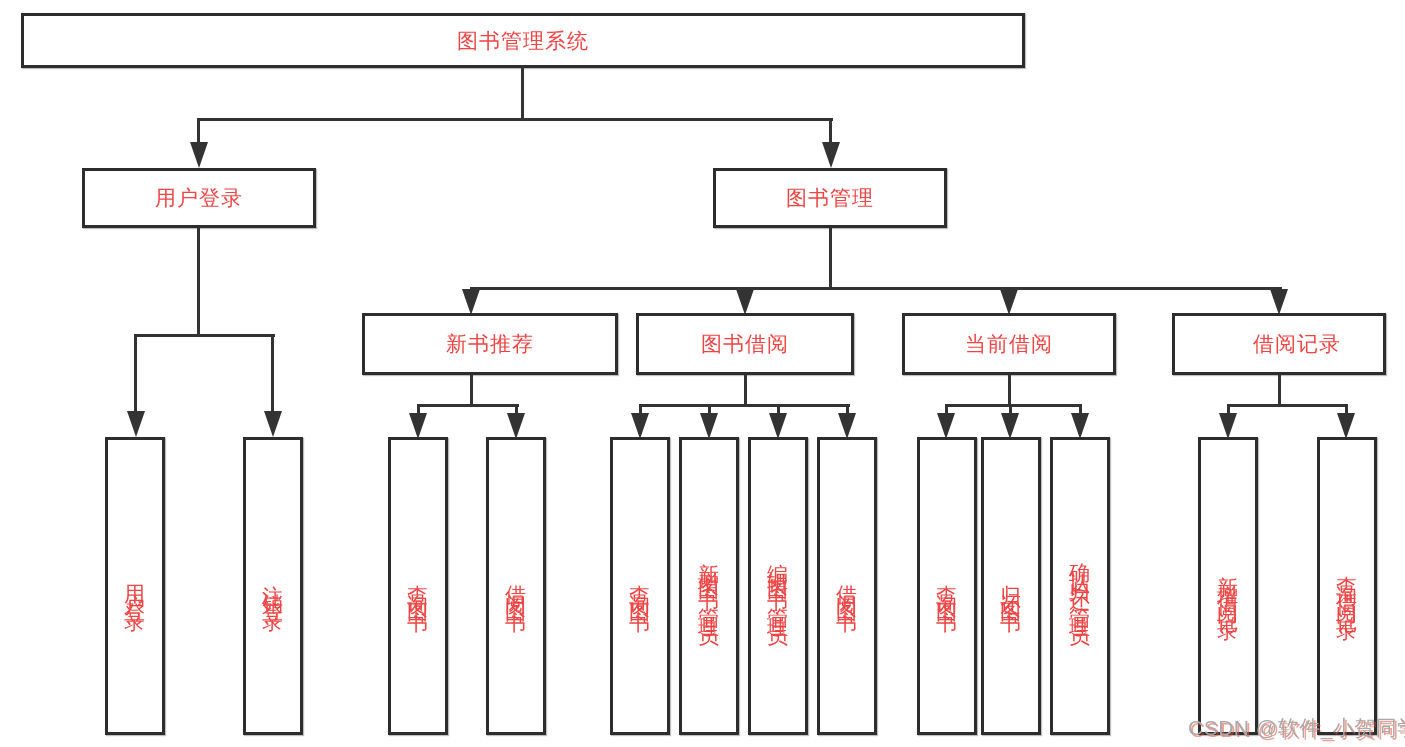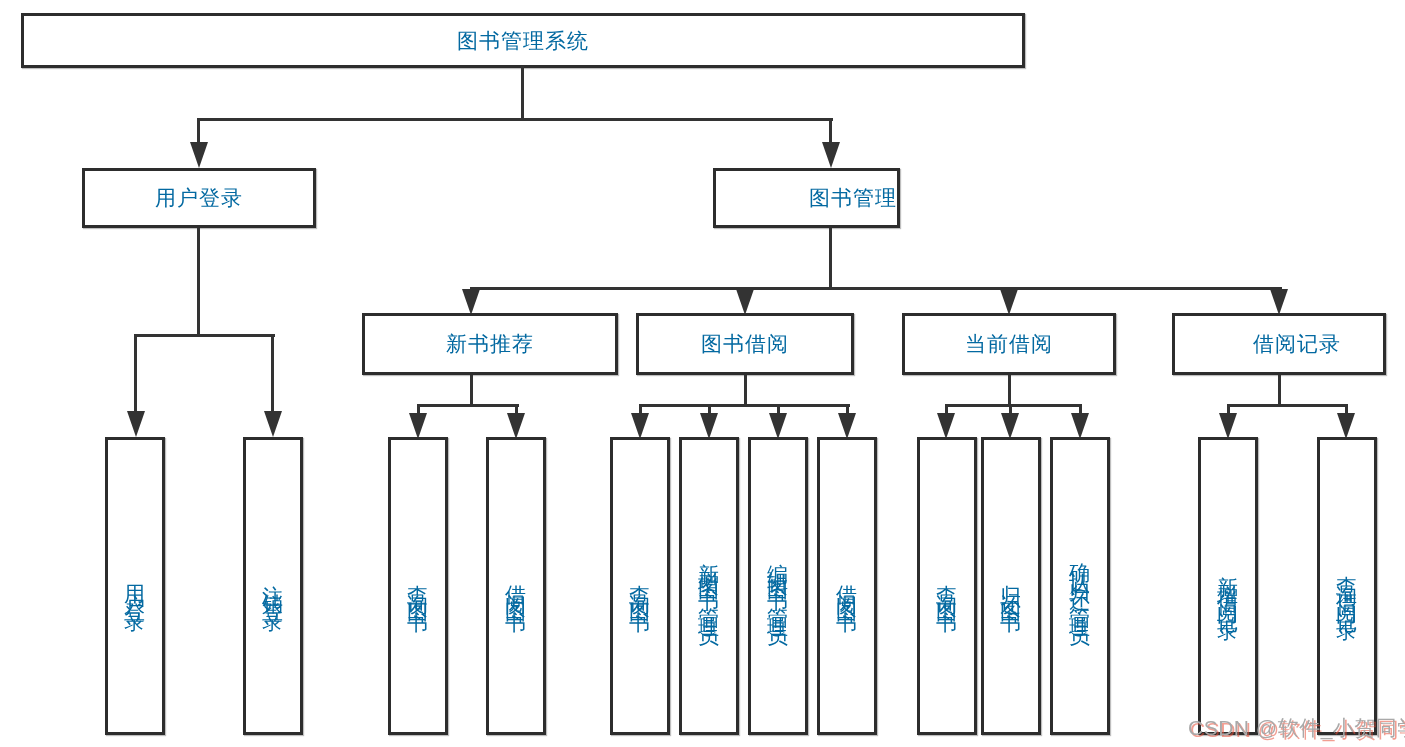--- a/index.html
+++ b/index.html
@@ -4,21 +4,21 @@
 <style>
   html,body{margin:0;padding:0;background:#fff;}
   .canvas{
     position:relative;width:1405px;height:747px;background:#ffffff;
     font-family:"Liberation Sans","DejaVu Sans",sans-serif;overflow:hidden;
   }
   .box{
     position:absolute;box-sizing:border-box;background:#ffffff;
     border:3px solid #2d2d2d;display:flex;align-items:center;justify-content:center;
     box-shadow:1px 1px 1px rgba(110,110,110,0.45);
-    color:#0369a1;
+    color:#ef4444;
   }
   .hbox span{font-size:21px;letter-spacing:1px;white-space:nowrap;}
   .vbox span{
     writing-mode:vertical-rl;text-orientation:mixed;
     font-size:21px;letter-spacing:9px;line-height:1;white-space:nowrap;
   }
   .ln{position:absolute;background:#333333;}
   .ar{
     position:absolute;width:0;height:0;
     border-left:9px solid transparent;border-right:9px solid transparent;
@@ -42,21 +42,21 @@
   <div class="ln" style="left:521px;top:66px;width:3px;height:54px;"></div>
   <div class="ln" style="left:197px;top:118px;width:636px;height:3px;"></div>
   <div class="ln" style="left:197px;top:118px;width:3px;height:28px;"></div>
   <div class="ar" style="left:190px;top:142px;"></div>
   <div class="ln" style="left:829px;top:118px;width:3px;height:28px;"></div>
   <div class="ar" style="left:822px;top:142px;"></div>
 
   <div class="box hbox" style="left:82px;top:168px;width:234px;height:60px;">
     <span>用户登录</span>
   </div>
-  <div class="box hbox" style="left:713px;top:168px;width:187px;height:60px;justify-content:flex-end;">
+  <div class="box hbox" style="left:713px;top:168px;width:234px;height:60px;">
     <span>图书管理</span>
   </div>
 
   <div class="ln" style="left:197px;top:228px;width:3px;height:109px;"></div>
   <div class="ln" style="left:134px;top:334px;width:141px;height:3px;"></div>
   <div class="ln" style="left:134px;top:334px;width:3px;height:81px;"></div>
   <div class="ar" style="left:127px;top:411px;"></div>
   <div class="ln" style="left:271px;top:334px;width:3px;height:81px;"></div>
   <div class="ar" style="left:264px;top:411px;"></div>
 

